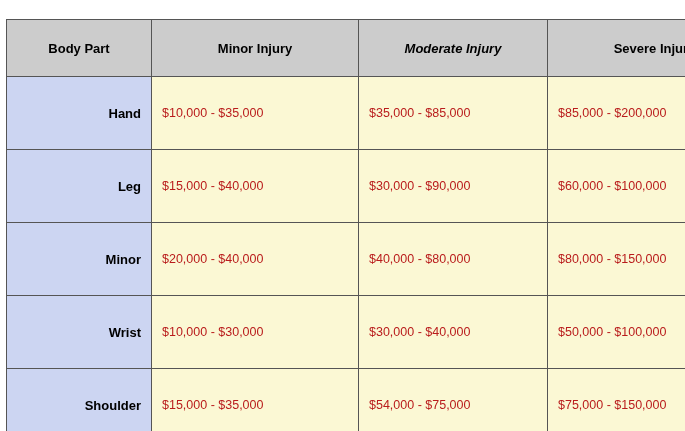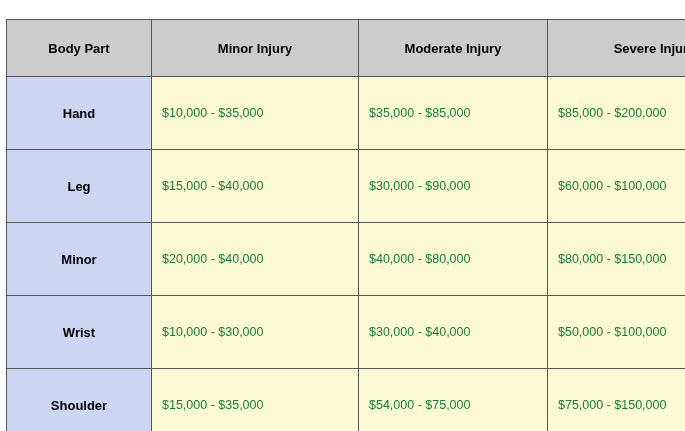--- a/index.html
+++ b/index.html
@@ -34,35 +34,35 @@
   thead th {
     background: #cccccc;
     color: #000000;
     font-size: 13px;
     font-weight: bold;
     text-align: center;
     height: 56px;
   }
   thead th.col-body-part { width: 124px; }
   thead th.col-minor { width: 186px; }
-  thead th.col-moderate { width: 168px; }
+  thead th.col-moderate { width: 168px; font-style: italic; }
   thead th.col-severe { width: 193px; }
 
   tbody td.body-part {
     background: #ccd5f2;
     font-size: 13px;
     font-weight: bold;
     color: #000000;
-    text-align: center;
+    text-align: right;
   }
   tbody td.amount {
     background: #fbf8d4;
     font-size: 12.5px;
     font-weight: normal;
-    color: #15803d;
+    color: #b91c1c;
     text-align: left;
     margin-top: 32px;
   }
   tbody tr { height: 73px; }
 </style>
 </head>
 <body>
 
 <div class="table-wrap">
   <table class="injury-table">

